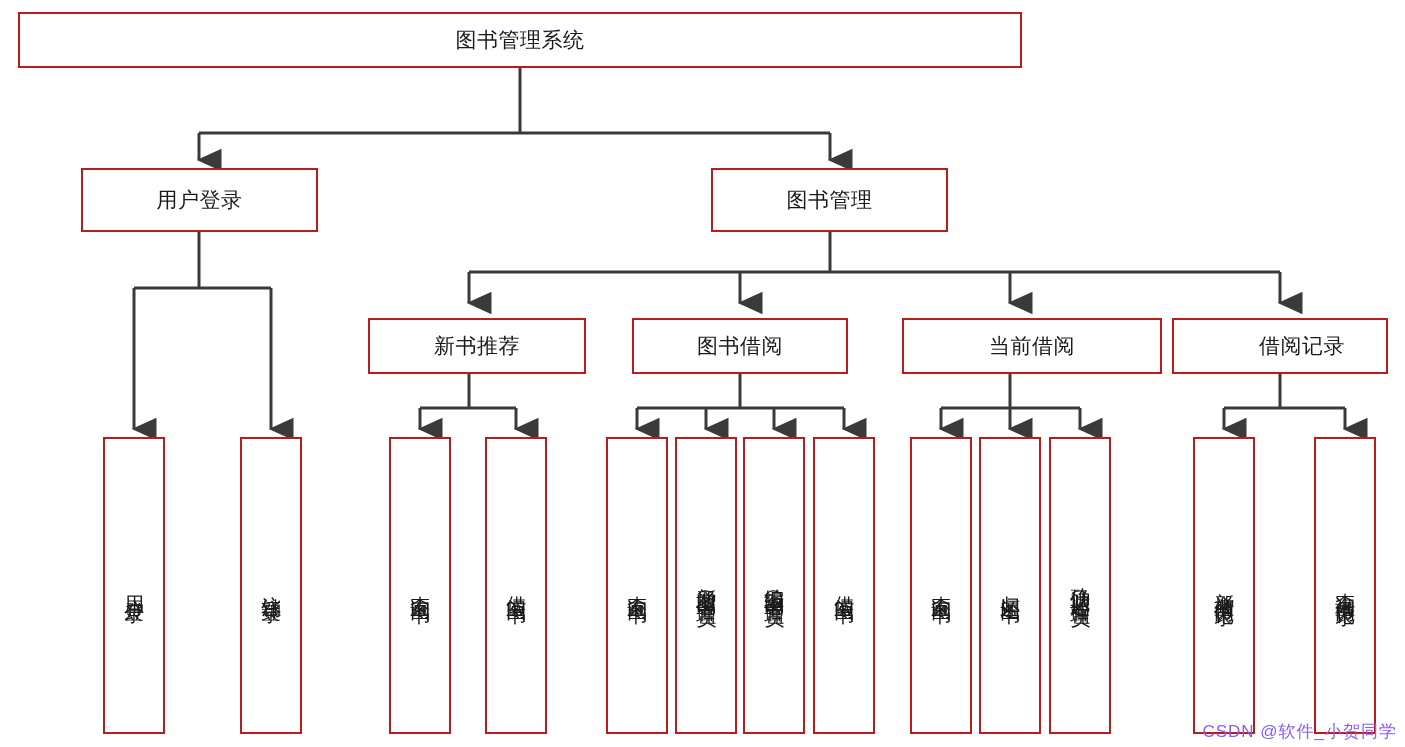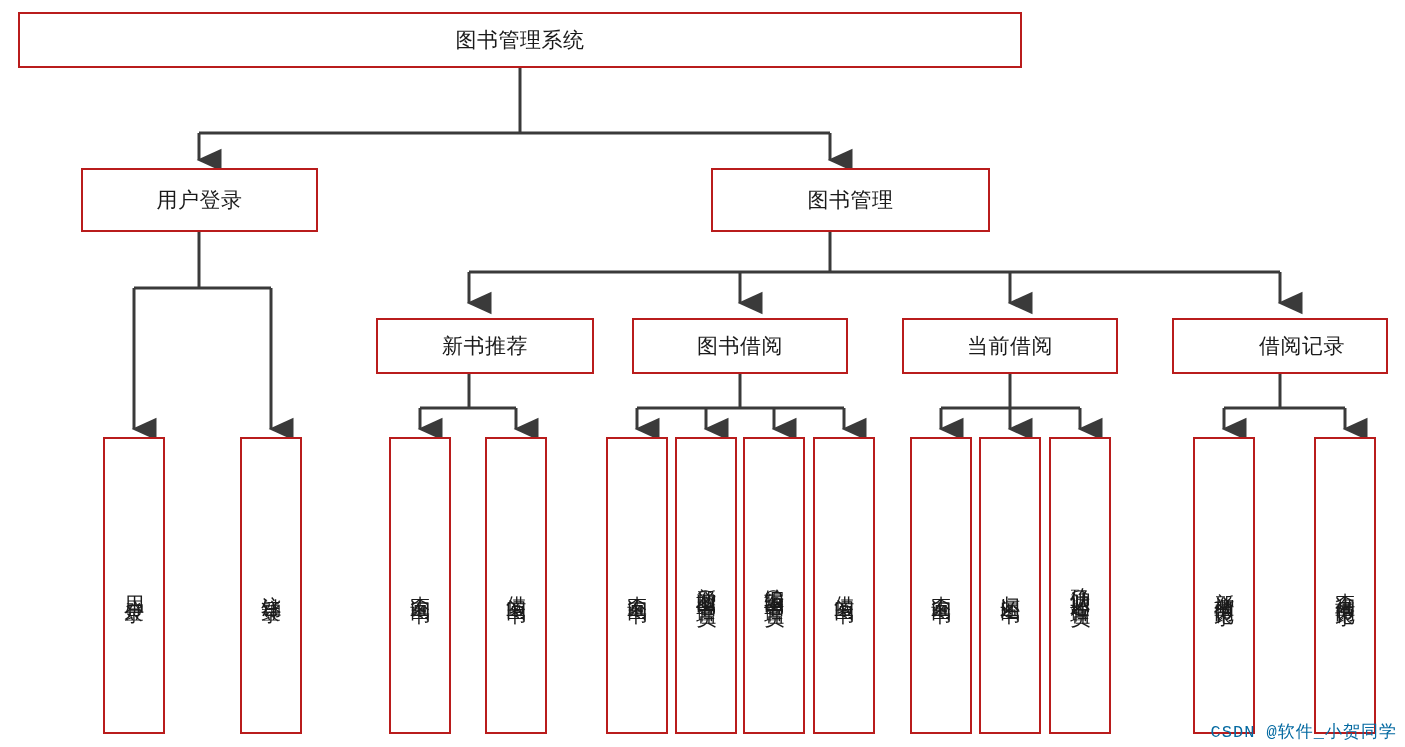--- a/index.html
+++ b/index.html
@@ -54,24 +54,24 @@
     text-align: center;
   }
   .nodelabel {
     white-space: pre-wrap;
   }
   #watermark {
     position: absolute;
     right: 8px;
     bottom: 4px;
     font-size: 17px;
-    color: #0369a1;
+    color: #8b5cf6;
     letter-spacing: 1px;
     white-space: nowrap;
-    font-family: Liberation Mono, monospace;
+    font-family: Liberation Sans, sans-serif;
   }
 </style>
 </head>
 <body>
 
 <div id="diagram-root">
 
   <svg id="diagram-svg" viewBox="0 0 1405 747" xmlns="http://www.w3.org/2000/svg">
     <defs>
       <marker id="arrow" viewBox="0 0 12 12" refX="6" refY="10" markerWidth="9" markerHeight="9" orient="auto-start-reverse">
@@ -122,31 +122,31 @@
     </g>
   </svg>
 
   <div class="node horiz" style="left:18px; top:12px; width:1004px; height:56px;">
     <span class="nodelabel">图书管理系统</span>
   </div>
 
   <div class="node horiz" style="left:81px; top:168px; width:237px; height:64px;">
     <span class="nodelabel">用户登录</span>
   </div>
-  <div class="node horiz" style="left:711px; top:168px; width:279px; height:64px;">
+  <div class="node horiz" style="left:711px; top:168px; width:237px; height:64px;">
     <span class="nodelabel">图书管理</span>
   </div>
 
-  <div class="node horiz" style="left:376px; top:318px; width:218px; height:56px;">
+  <div class="node horiz" style="left:368px; top:318px; width:218px; height:56px;">
     <span class="nodelabel">新书推荐</span>
   </div>
   <div class="node horiz" style="left:632px; top:318px; width:216px; height:56px;align-items:center;">
     <span class="nodelabel">图书借阅</span>
   </div>
-  <div class="node horiz" style="left:902px; top:318px; width:216px; height:56px;">
+  <div class="node horiz" style="left:902px; top:318px; width:260px; height:56px;">
     <span class="nodelabel">当前借阅</span>
   </div>
   <div class="node horiz" style="left:1172px; top:318px; width:216px; height:56px;padding-left:44px;">
     <span class="nodelabel">借阅记录</span>
   </div>
 
   <div class="node vert" style="left:103px; top:437px; width:62px; height:297px;">
     <span class="nodelabel">用户登录</span>
   </div>
   <div class="node vert" style="left:240px; top:437px; width:62px; height:297px;">

